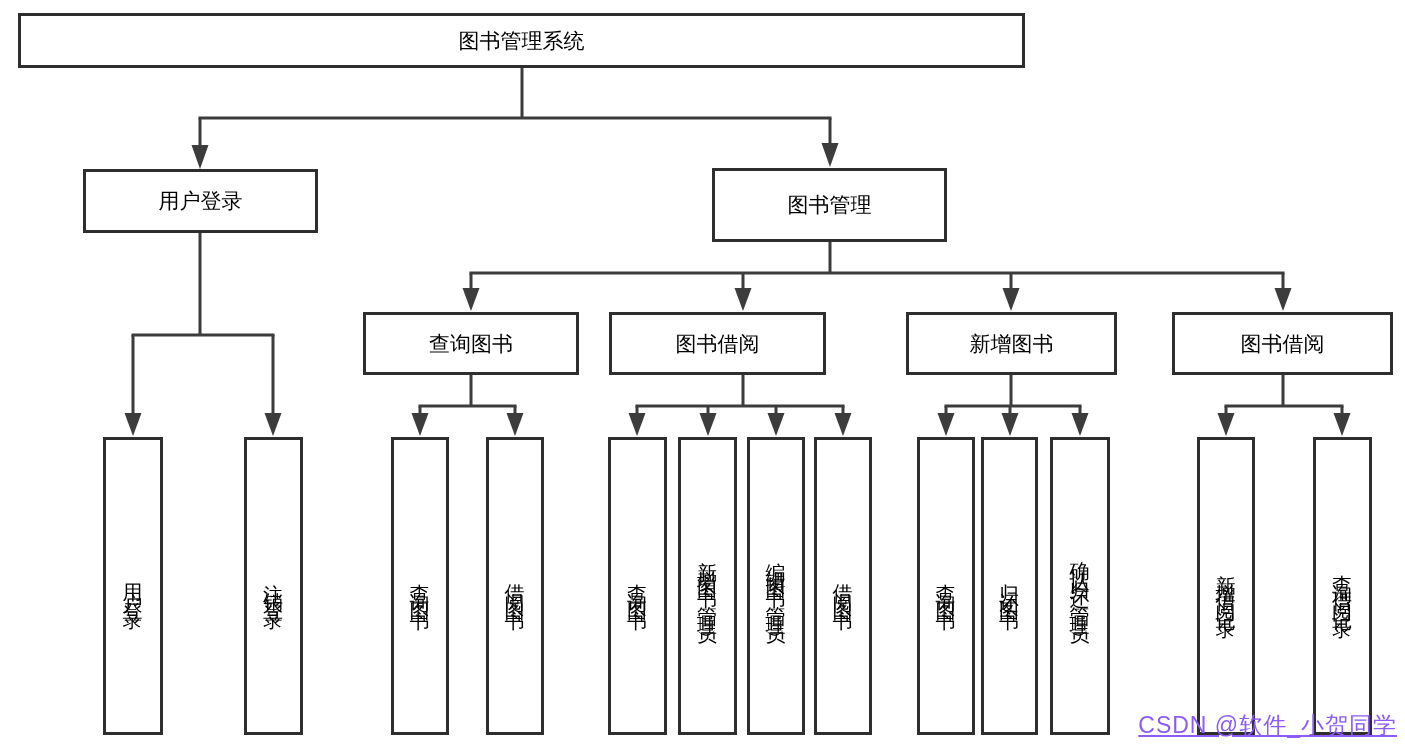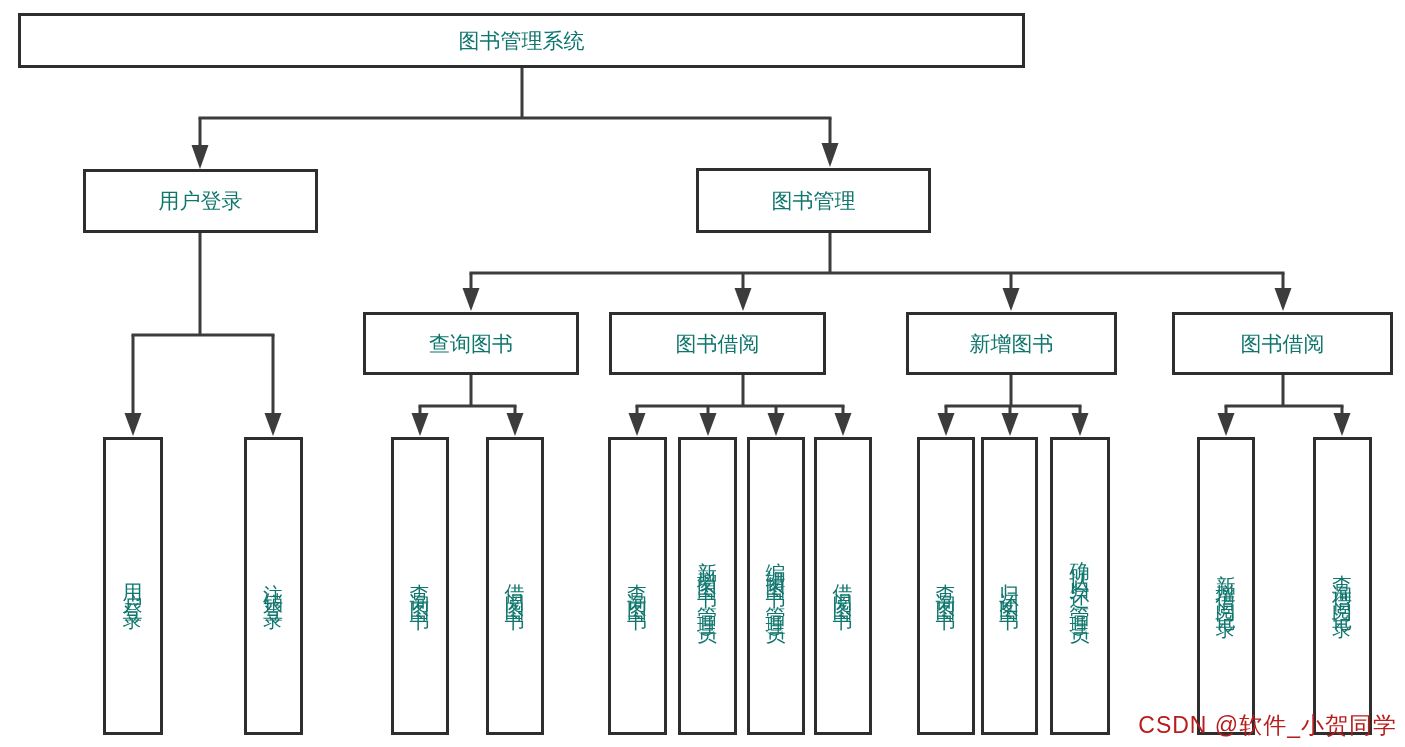--- a/index.html
+++ b/index.html
@@ -17,40 +17,41 @@
     z-index: 1;
   }
   .node {
     position: absolute;
     box-sizing: border-box;
     background: #ffffff;
     border: 3px solid #2e2e2e;
     display: flex;
     align-items: center;
     justify-content: center;
-    color: #0f766e;
+    color: #000000;
     font-size: 21px;
     z-index: 2;
     text-align: center;
   }
   .node .vtext {
     writing-mode: vertical-rl;
     line-height: 1;
     letter-spacing: 9px;
     font-size: 20px;
   }
   .watermark {
     position: absolute;
     right: 8px;
     bottom: 6px;
     z-index: 3;
     font-size: 23px;
-    color: #b91c1c;
+    color: #8b5cf6;
     letter-spacing: 1px;
     white-space: nowrap;
+    text-decoration: underline;
   }
 </style>
 </head>
 <body>
 
 <div class="stage">
 
   <svg class="connectors" width="1405" height="747" viewBox="0 0 1405 747">
 
     <path d="M522 68 V118 M200 118 H830 M200 233 V335 M133 335 H273 M830 233 V273 M471 273 H1283 M471 375 V406 M420 406 H515 M743 375 V406 M637 406 H843 M1011 375 V406 M946 406 H1080 M1283 375 V406 M1226 406 H1342" fill="none" stroke="#3c3c3c" stroke-width="3" stroke-linecap="square"></path>
@@ -80,21 +81,21 @@
     </g>
   </svg>
 
   <div class="node" style="left:18px;top:13px;width:1007px;height:55px">
     <span>图书管理系统</span>
   </div>
 
   <div class="node" style="left:83px;top:169px;width:235px;height:64px">
     <span>用户登录</span>
   </div>
-  <div class="node" style="left:696px;top:168px;width:235px;height:65px">
+  <div class="node" style="left:712px;top:168px;width:235px;height:74px">
     <span>图书管理</span>
   </div>
 
   <div class="node" style="left:363px;top:312px;width:216px;height:63px">
     <span>查询图书</span>
   </div>
   <div class="node" style="left:609px;top:312px;width:217px;height:63px">
     <span>图书借阅</span>
   </div>
   <div class="node" style="left:906px;top:312px;width:211px;height:63px">

